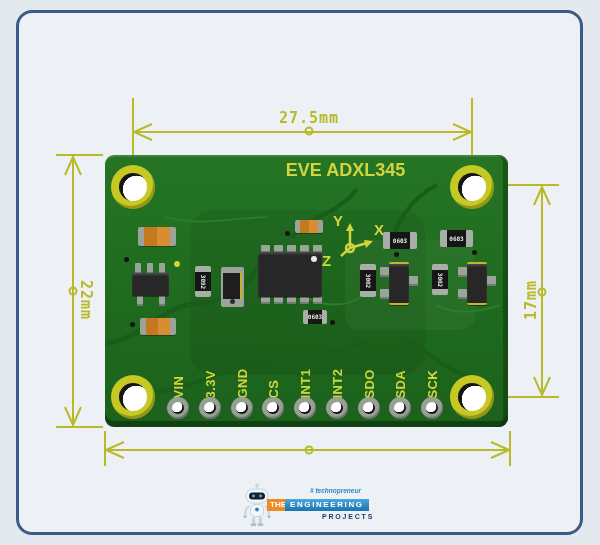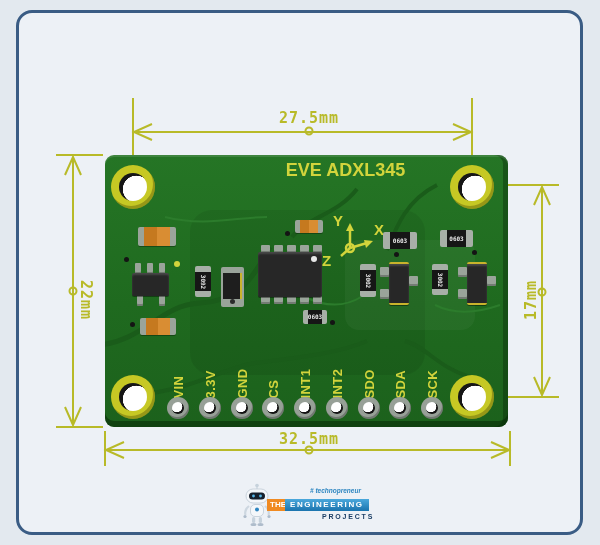--- a/index.html
+++ b/index.html
@@ -88,21 +88,20 @@
 
     <line x1="497" y1="185" x2="559" y2="185"></line>
     <line x1="497" y1="397" x2="559" y2="397"></line>
     <line x1="542" y1="187" x2="542" y2="395"></line>
     <polyline points="534,205 542,187 550,205"></polyline>
     <polyline points="534,377 542,395 550,377"></polyline>
     <circle cx="542" cy="292" r="3.5"></circle>
   </svg>
 
   <div class="dim-text" style="left:259px;top:110px;">27.5mm</div>
-  <div class="dim-text" style="left:259px;top:431px;">32.5mm</div>
   <div class="dim-text" style="left:56px;top:292px;width:60px;transform:rotate(90deg);">22mm</div>
   <div class="dim-text" style="left:501px;top:292px;width:60px;transform:rotate(-90deg);">17mm</div>
 
   <div class="board">
 
     <svg class="traces" width="403" height="272" fill="none">
       <rect x="85" y="55" width="235" height="165" rx="22" fill="rgba(0,0,0,0.07)"></rect>
       <rect x="240" y="85" width="130" height="90" rx="14" fill="rgba(255,255,255,0.04)"></rect>
       <path d="M -5 190 C 40 185, 55 150, 95 148 S 150 120, 165 92" stroke="#1a5c1a" stroke-width="5"></path>
       <path d="M 30 240 C 90 235, 120 212, 150 208 S 230 200, 262 186" stroke="#1a5c1a" stroke-width="4"></path>

